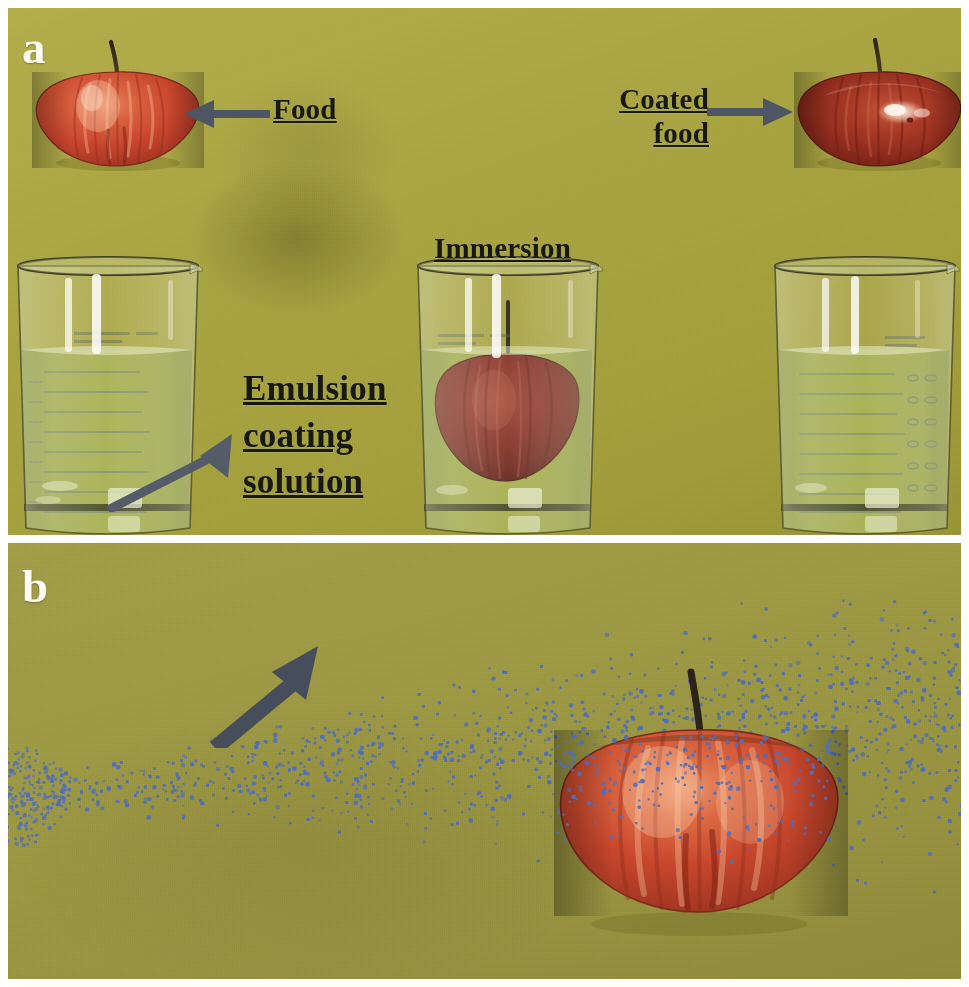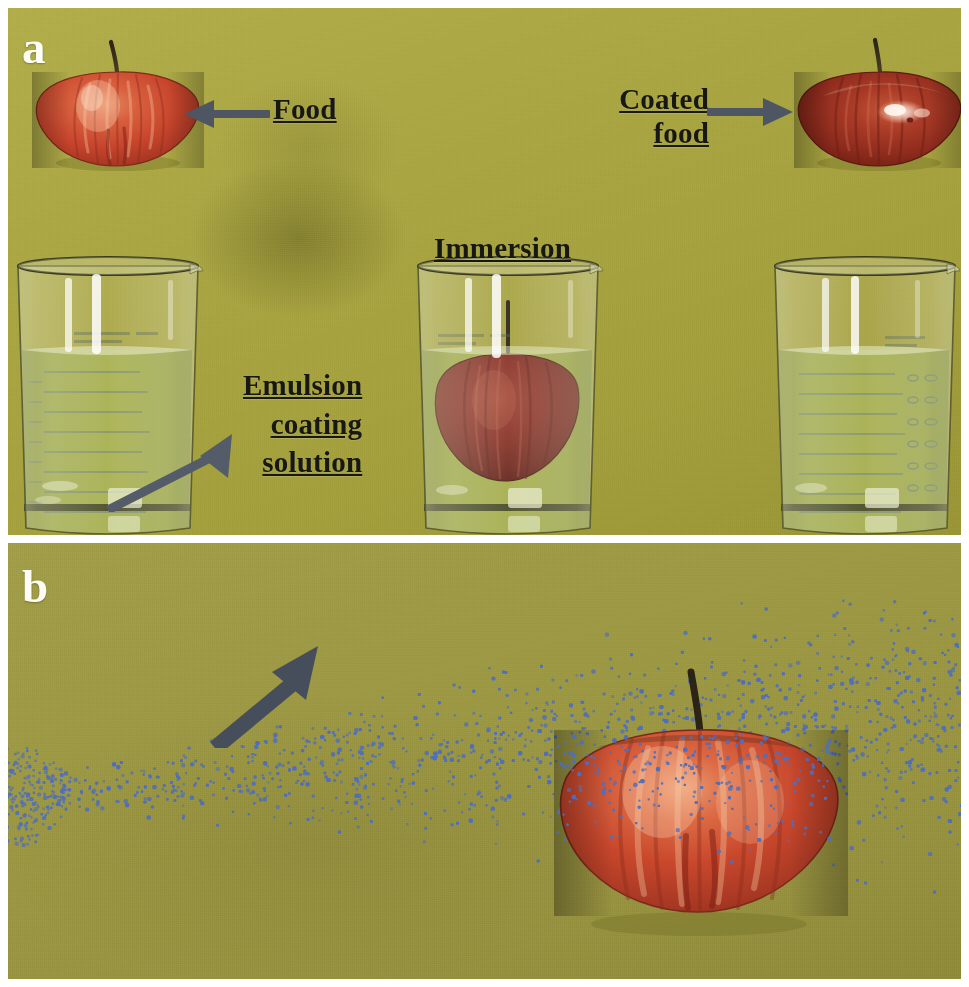--- a/index.html
+++ b/index.html
@@ -62,21 +62,21 @@
     color:#171713;
     z-index:30;
     text-shadow:0 1px 1px rgba(255,255,255,.12);
     white-space:pre-line;
     letter-spacing:.2px;
     text-decoration:underline;
   }
   #label-food{left:265px;top:85px;font-size:29px;}
   #label-coated{left:566px;top:74px;font-size:29px;text-align:right;line-height:1.18;width:135px;}
   #label-immersion{left:426px;top:191px;font-size:29px;margin-top:33px;}
-  #label-emulsion{left:235px;top:358px;font-size:29px;line-height:1.33;text-align:right;}
+  #label-emulsion{left:235px;top:358px;font-size:35px;line-height:1.33;}
 
   
   .arrow{position:absolute;z-index:31;}
 
   
   .apple{position:absolute;z-index:20;}
 
   
   .beaker{position:absolute;z-index:15;}
 

